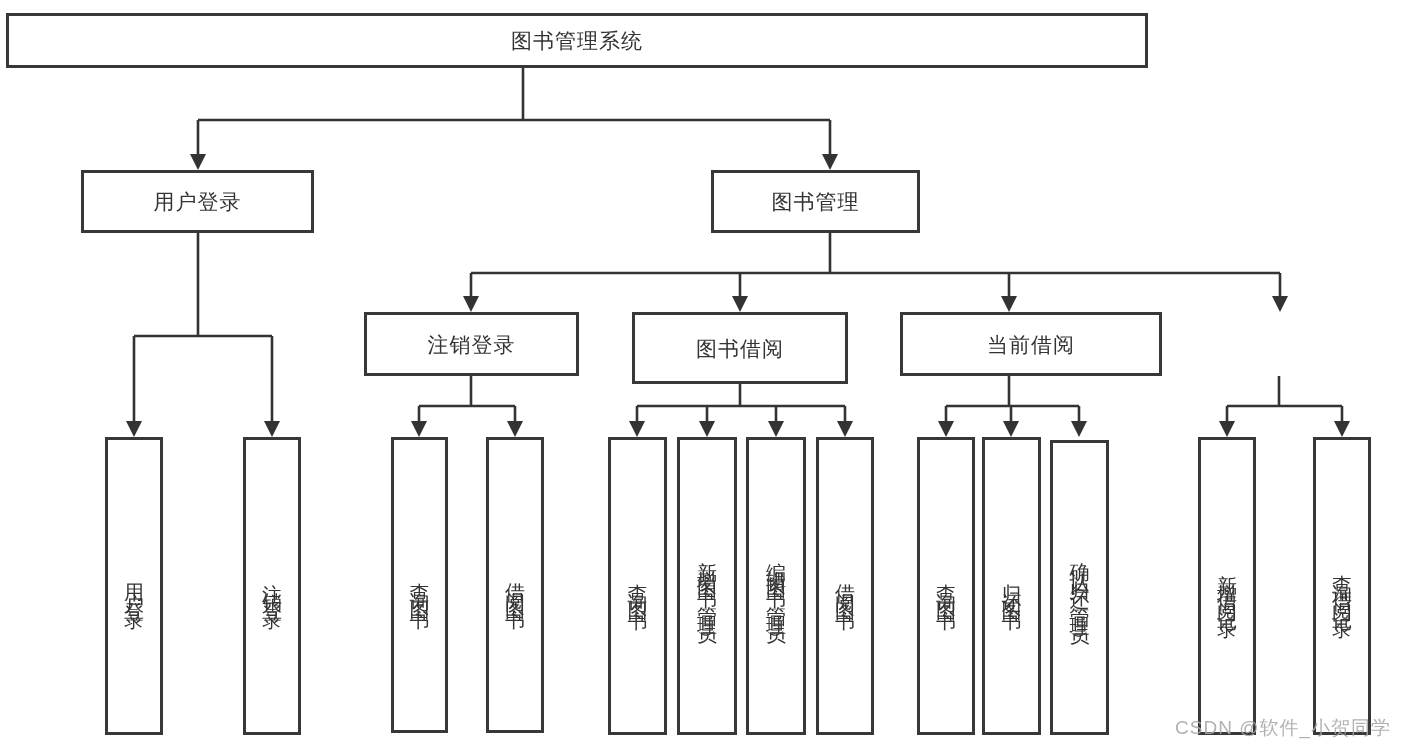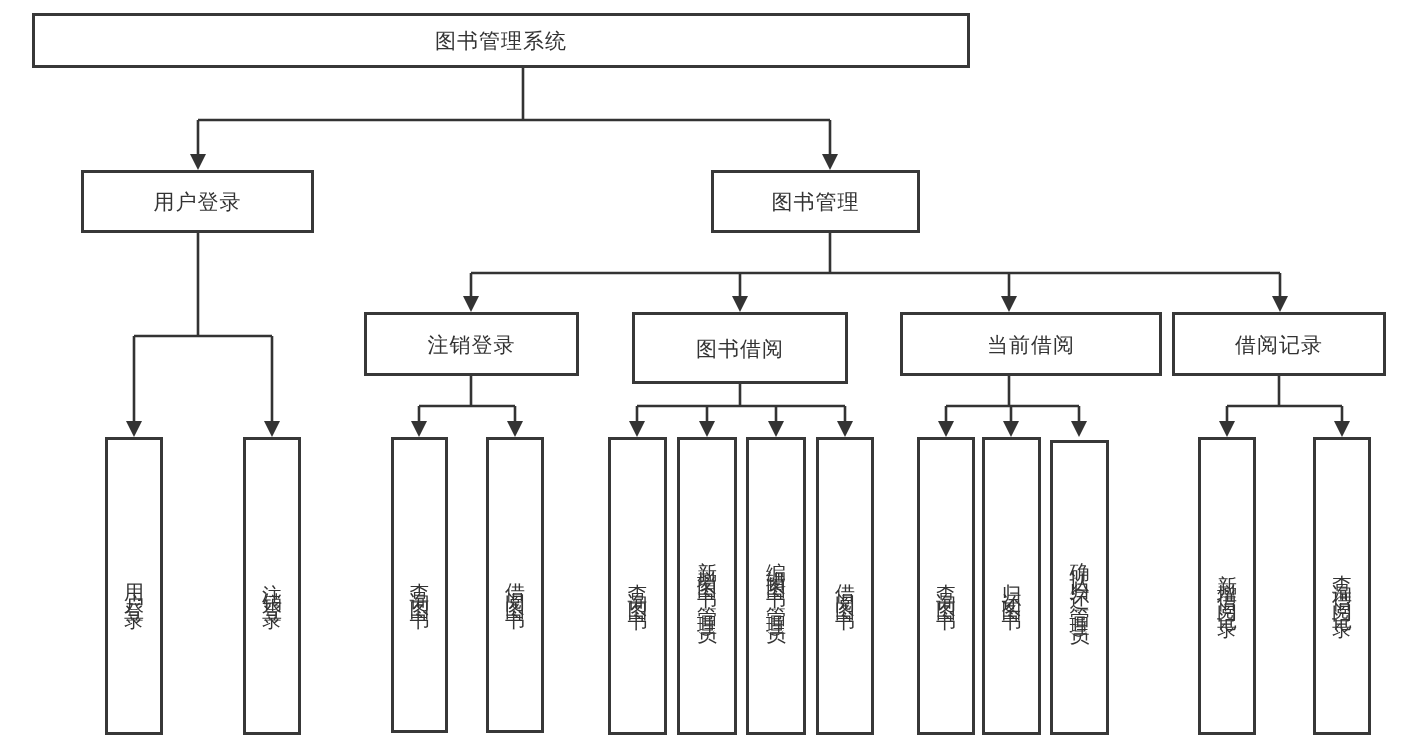--- a/index.html
+++ b/index.html
@@ -73,42 +73,39 @@
       <polygon points="1079,437 1071,421 1087,421" fill="#333333" stroke="none"></polygon>
     </g>
 
     <g>
       <path d="M1279 376 V406 M1227 406 H1342 M1227 406 V422 M1342 406 V422"></path>
       <polygon points="1227,437 1219,421 1235,421" fill="#333333" stroke="none"></polygon>
       <polygon points="1342,437 1334,421 1350,421" fill="#333333" stroke="none"></polygon>
     </g>
   </svg>
 
-  <div class="box h" style="left:32px;top:13px;width:938px;height:55px">
+  <div class="box h" style="left:6px;top:13px;width:1142px;height:55px">
     <span>图书管理系统</span>
   </div>
 
   <div class="box h" style="left:81px;top:170px;width:233px;height:63px">
     <span>用户登录</span>
   </div>
   <div class="box h" style="left:711px;top:170px;width:209px;height:63px">
     <span>图书管理</span>
   </div>
 
   <div class="box h" style="left:364px;top:312px;width:215px;height:64px">
     <span>注销登录</span>
   </div>
   <div class="box h" style="left:632px;top:312px;width:216px;height:72px">
     <span>图书借阅</span>
   </div>
   <div class="box h" style="left:900px;top:312px;width:262px;height:64px">
     <span>当前借阅</span>
-  </div>
-  <div class="box h" style="left:1172px;top:312px;width:214px;height:64px">
-    <span>借阅记录</span>
   </div>
 
   <div class="box v" style="left:105px;top:437px;width:58px;height:298px">
     <span>用户登录</span>
   </div>
   <div class="box v" style="left:243px;top:437px;width:58px;height:298px">
     <span>注销登录</span>
   </div>
 
   <div class="box v" style="left:391px;top:437px;width:57px;height:296px">
@@ -141,13 +138,14 @@
     <span>确认归还（管理员）</span>
   </div>
 
   <div class="box v" style="left:1198px;top:437px;width:58px;height:298px">
     <span>新增借阅记录</span>
   </div>
   <div class="box v" style="left:1313px;top:437px;width:58px;height:298px">
     <span>查询借阅记录</span>
   </div>
 
+  <div class="watermark">CSDN @软件_小贺同学</div>
 </div>
 
 </body></html>

